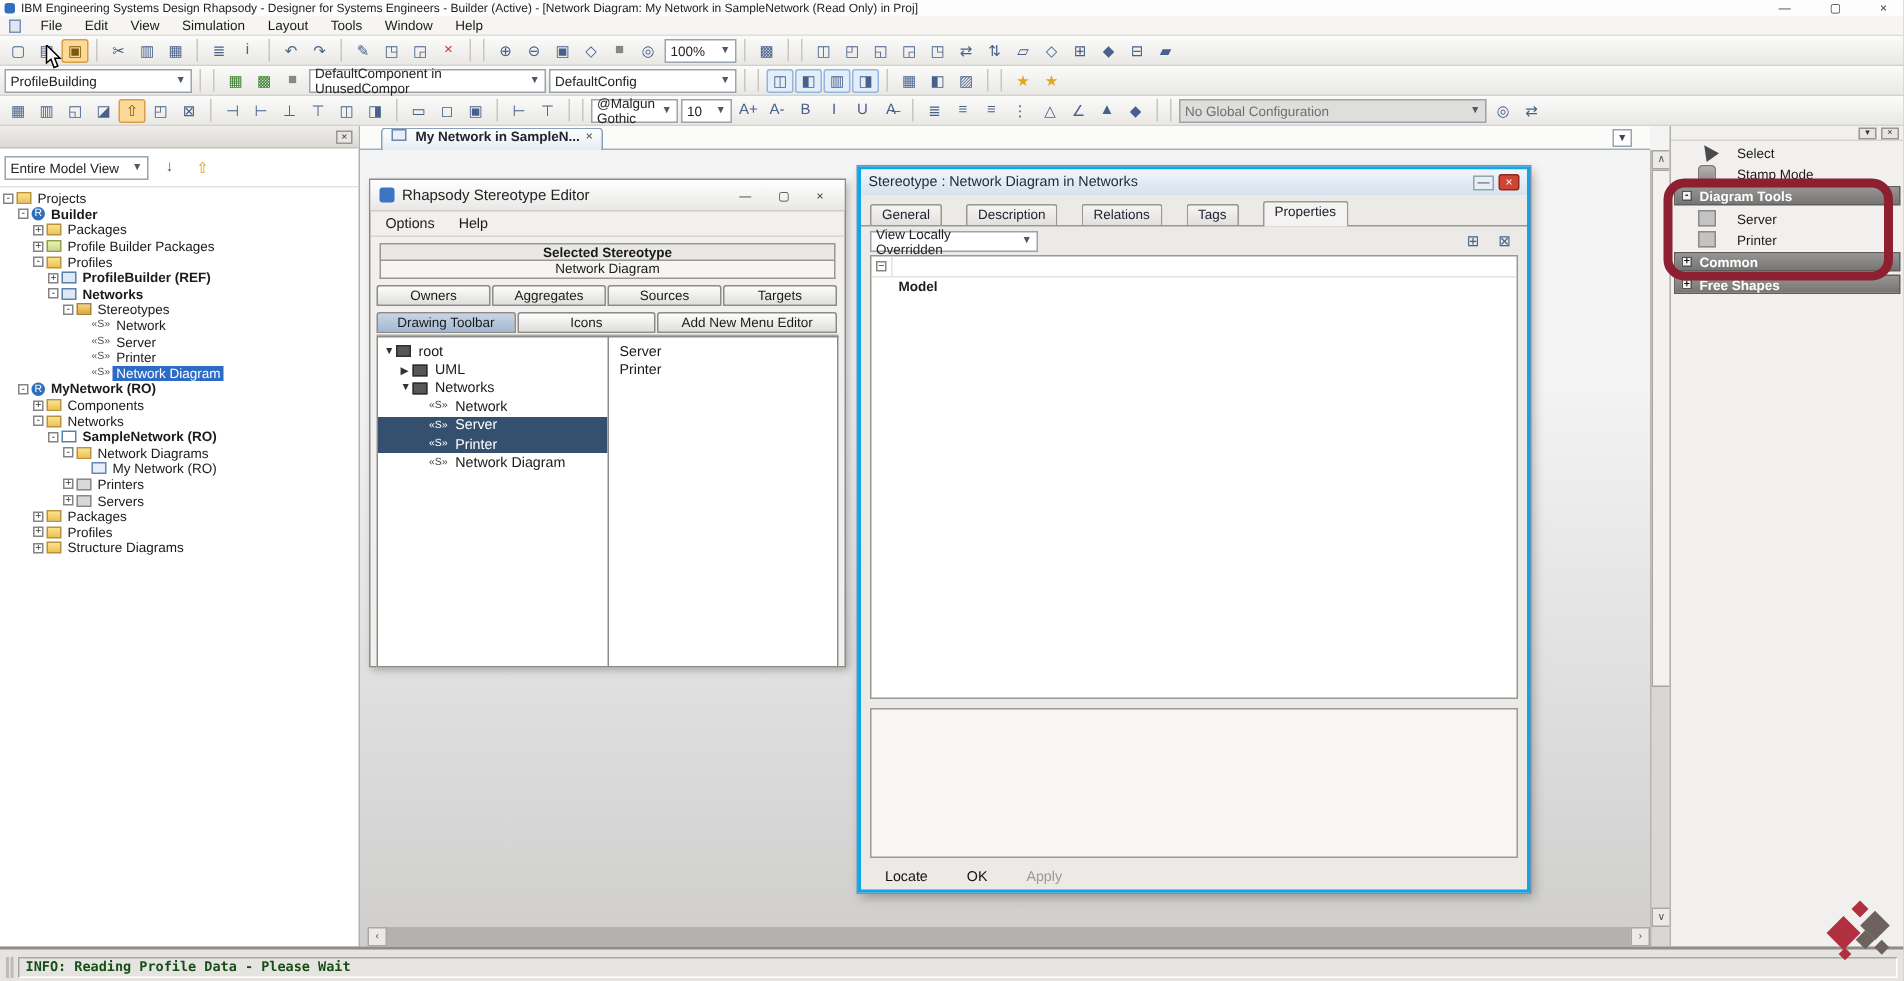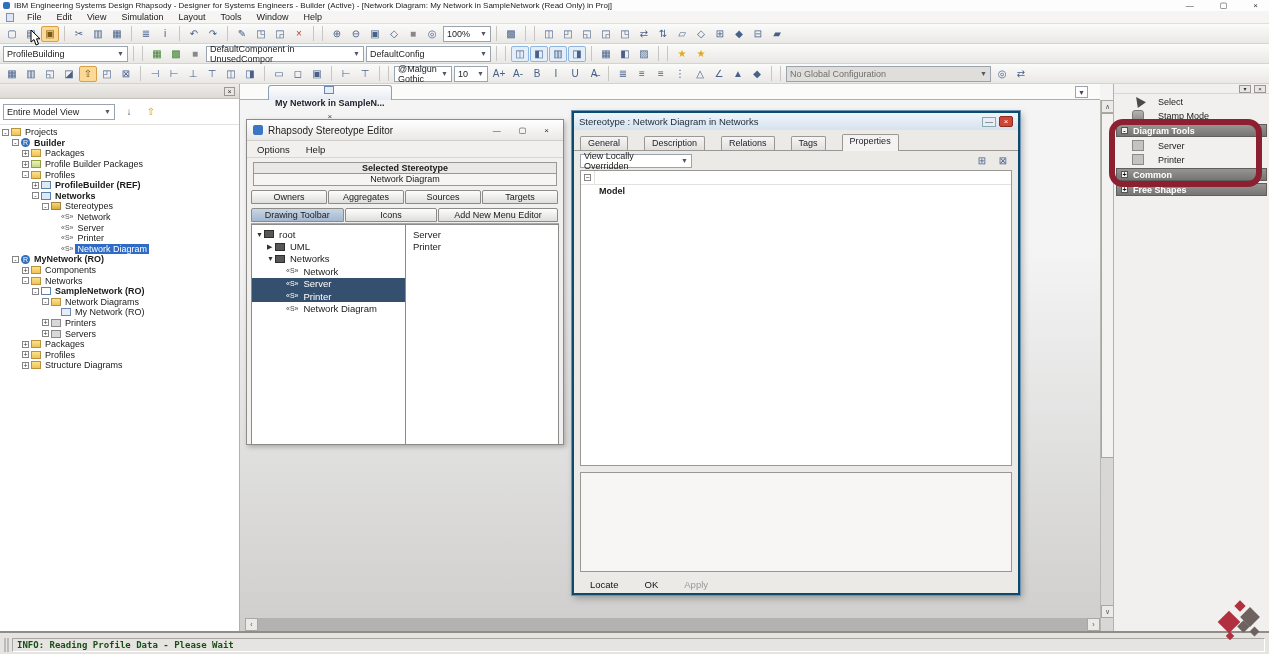--- a/index.html
+++ b/index.html
@@ -49,21 +49,21 @@
   .ic-profile{background:#dfe9f5;border:1px solid #5b82ad;}
   .ic-stfolder{background:linear-gradient(#f5d87a,#d9a93f);border:1px solid #a8823c;}
   .ic-stereo{width:auto;border:none;background:none;color:#555;}
   .ic-stereo::before{content:"\00ABS\00BB";}
   .ic-diagram{background:#e8eef8;border:1px solid #6a87b0;}
   .ic-printer{background:#d8d8d8;border:1px solid #8a8a8a;}
   .ic-netpkg{background:#fff;border:1px solid #5b82ad;}
 
   .canvas{position:absolute;left:240px;top:84px;width:873px;height:547px;background:linear-gradient(#f4f4f4 30%,#cfcecd);}
   .tabstrip{position:absolute;left:0;top:0;width:860px;height:16px;background:#fbfbfa;border-bottom:1px solid #9fb0c2;}
-  .dtab{position:absolute;left:28px;top:1px;height:15px;display:flex;align-items:center;gap:4px;padding:0 6px;background:linear-gradient(#fefefe,#e7ecf3);border:1px solid #8aa0b8;border-bottom:none;border-radius:3px 3px 0 0;font-weight:bold;color:#223;flex-direction:column;}
+  .dtab{position:absolute;left:14px;top:1px;height:15px;display:flex;gap:4px;padding:0 6px;background:linear-gradient(#fefefe,#e7ecf3);border:1px solid #8aa0b8;border-bottom:none;border-radius:3px 3px 0 0;font-weight:bold;color:#223;}
   .dtab .tclose{font-size:8px;color:#444;font-weight:normal;}
   .tab-ovf{position:absolute;right:12px;top:2px;width:13px;height:12px;border:1px solid #9aa4ae;background:#fff;font-size:7px;text-align:center;line-height:11px;color:#445;}
   .vsb{position:absolute;right:0;top:16px;width:13px;height:531px;background:#d8d7d5;border-left:1px solid #b8b6b2;}
   .sbtn{position:absolute;left:0;width:13px;height:13px;background:#eceae7;border:1px solid #aaa7a2;font-size:7px;color:#555;text-align:center;line-height:11px;}
   .vsb .up{top:0;} .vsb .down{bottom:13px;}
   .vthumb{position:absolute;left:0;top:13px;width:13px;height:345px;background:#f3f2f0;border:1px solid #a8a5a0;}
   .hsb{position:absolute;left:5px;bottom:0;width:855px;height:13px;background:#b3b2b0;}
   .hsb .left{left:0;} .hsb .right{position:absolute;right:0;top:0;width:13px;height:13px;background:#eceae7;border:1px solid #aaa7a2;font-size:7px;color:#555;text-align:center;line-height:11px;}
 
   
@@ -99,21 +99,21 @@
   .jrow .tw{width:8px;font-size:7px;color:#333;flex:0 0 auto;}
   .jrow .lbl{padding:0 3px;}
   .jrow.sel{background:#35506e;}
   .jrow.sel .lbl,.jrow.sel .ic-guill::before{color:#fff;}
   .ic-efolder{background:#575756;border:1px solid #2e2e2d;}
   .ic-guill{width:auto;border:none;background:none;color:#444;}
   .ic-guill::before{content:"\00ABS\00BB";}
   .jlist .jrow{padding-left:0;}
 
   
-  .dlg2{position:absolute;left:572px;top:111px;width:448px;height:484px;background:#eceae7;border:2px solid #0c4a6e;box-shadow:0 0 0 1px #6f94b2,2px 3px 7px rgba(0,0,0,.3);z-index:10;}
+  .dlg2{position:absolute;left:572px;top:111px;width:448px;height:484px;background:#eceae7;border:2px solid #0ea5e9;box-shadow:0 0 0 1px #6f94b2,2px 3px 7px rgba(0,0,0,.3);z-index:10;}
   .dlg2-title{height:17px;background:linear-gradient(#f0f5fa,#d6e2ee);display:flex;align-items:center;padding:0 5px;font-size:9.5px;color:#1a2a3a;}
   .d2btns{margin-left:auto;display:flex;gap:3px;align-items:center;}
   .minbtn{width:14px;height:10px;border:1px solid #8aa;background:#e8eef5;font-size:8px;line-height:7px;text-align:center;color:#334;}
   .closebtn{width:14px;height:11px;background:#cf4435;border:1px solid #8f2a20;color:#fff;font-size:8px;line-height:9px;text-align:center;border-radius:2px;}
   .d2tabs{display:flex;align-items:flex-end;padding:4px 6px 0 6px;height:21px;border-bottom:1px solid #9a9894;}
   .wtab{height:14px;padding:0 7px;border:1px solid #9a9894;border-bottom:none;background:linear-gradient(#f6f5f3,#e2e0dd);line-height:13px;border-radius:2px 2px 0 0;margin-right:16px;color:#223;}
   .wtab.active{height:17px;background:#f4f3f1;font-weight:normal;position:relative;top:1px;}
   .d2bar{height:19px;display:flex;align-items:center;padding:2px 6px;}
   .d2bar .combo{width:112px;height:14px;}
   .d2bar .right{margin-left:auto;display:flex;gap:3px;}
@@ -348,21 +348,21 @@
         <span class="tbi">◎</span>
         <span class="tbi">⇄</span>
       </span>
   </div>
 
   <div class="browser">
     <div class="browser-head">
       <span class="xbox">×</span>
     </div>
     <div class="browser-toolbar">
-      <span class="combo" style="width:112px">
+      <span class="combo" style="width:96px">
           <span>Entire Model View</span>
           <span class="arr">▼</span>
         </span>
       <span class="btn-sm" style="color:#556">↓</span>
       <span class="btn-sm" style="color:#d8a01a">⇧</span>
     </div>
     <div class="tree">
 
         <div class="trow">
           <span style="margin-left: 0px;"></span>

